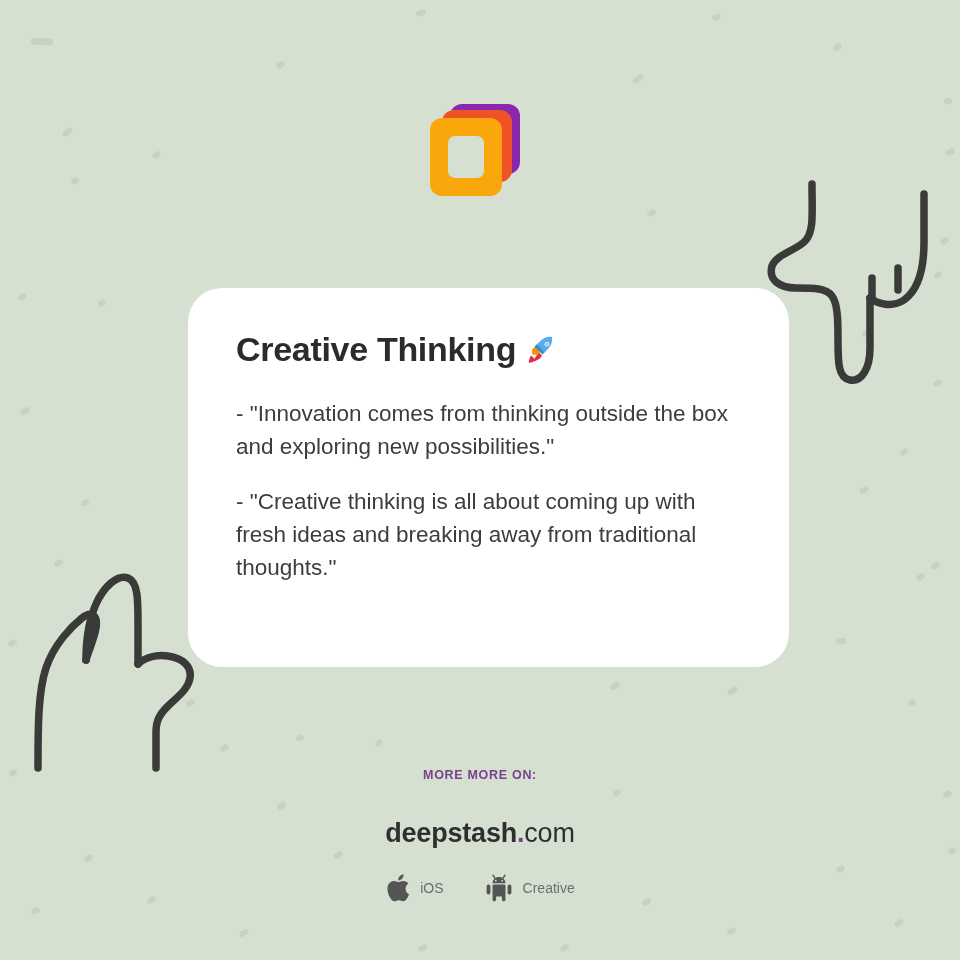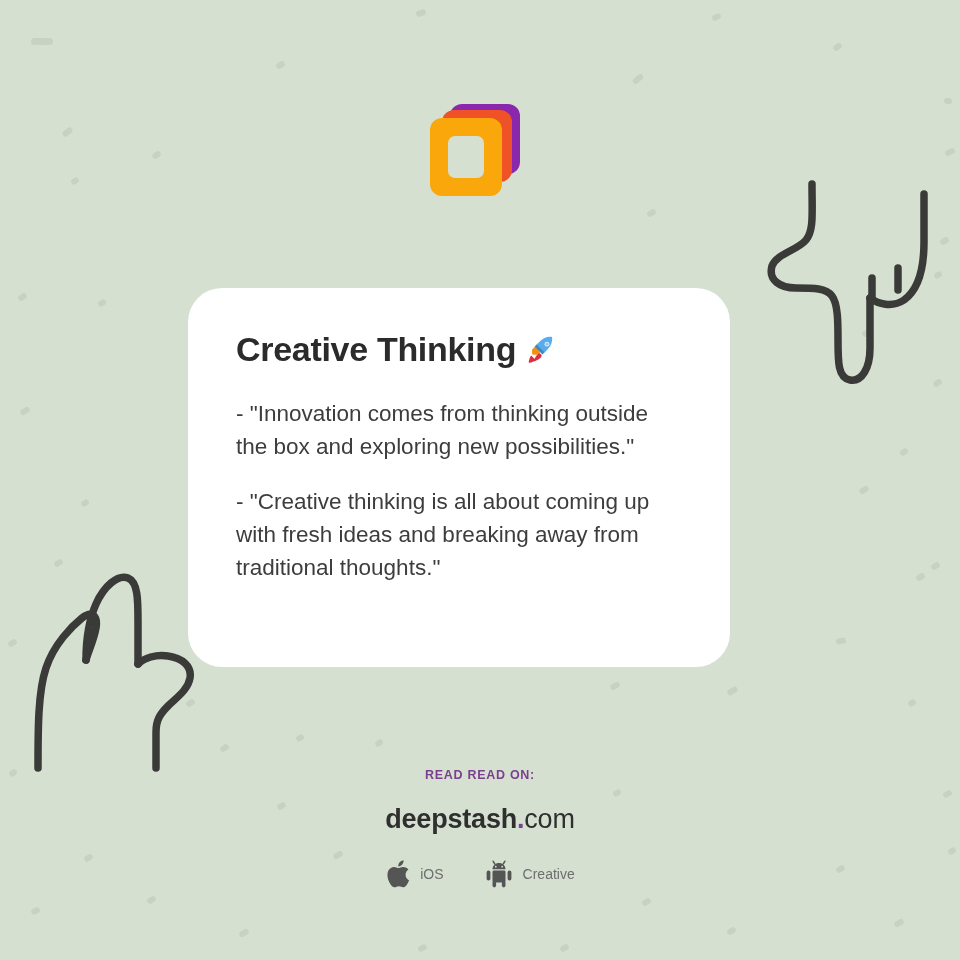--- a/index.html
+++ b/index.html
@@ -68,21 +68,21 @@
     left: 18px; top: 32px;
     background: #d5e0d1;
     border-radius: 7px;
   }
 
   
   #quote-card {
     position: absolute;
     left: 188px;
     top: 288px;
-    width: 542px;
+    width: 601px;
     height: 379px;
     background: #ffffff;
     border-radius: 34px;
     padding: 42px 46px 0 48px;
   }
 
   #card-title {
     font-size: 34px;
     font-weight: bold;
     color: #2b2b2b;
@@ -117,21 +117,21 @@
   }
 
   #read-more-label {
     font-size: 12.5px;
     font-weight: bold;
     color: #7b3f8f;
     letter-spacing: 0.7px;
   }
 
   #brand-wordmark {
-    margin-top: 22px;
+    margin-top: 36px;
     font-size: 27px;
     color: #2f2f2f;
     letter-spacing: -0.2px;
   }
   #wordmark-name { font-weight: bold; }
   #wordmark-dot { color: #7b3f8f; font-weight: bold; }
   #wordmark-tld { font-weight: normal; }
 
   #store-badges {
     margin-top: 24px;
@@ -245,21 +245,21 @@
       <circle cx="24.3" cy="11.8" r="1.5" fill="#88c9f9"></circle>
     </svg>
   </div>
 
   <p class="card-paragraph">- "Innovation comes from thinking outside the box and exploring new possibilities."</p>
   <p class="card-paragraph">- "Creative thinking is all about coming up with fresh ideas and breaking away from traditional thoughts."</p>
 </div>
 
 <div id="footer">
 
-  <div id="read-more-label">READ READ ON:</div>
+  <div id="read-more-label">MORE MORE ON:</div>
 
   <div id="brand-wordmark">
     <span id="wordmark-name">deepstash</span><span id="wordmark-dot">.</span><span id="wordmark-tld">com</span>
   </div>
 
   <div id="store-badges">
 
     <div class="store-badge">
       <svg width="26" height="30" viewBox="0 0 26 30">
         <path fill="#555555" d="M20.6 15.7c0-3.4 2.8-5 2.9-5.1-1.6-2.3-4-2.6-4.9-2.7-2.1-.2-4.1 1.2-5.1 1.2-1.1 0-2.7-1.2-4.4-1.2-2.3 0-4.4 1.3-5.5 3.4-2.4 4.1-.6 10.2 1.7 13.6 1.1 1.6 2.5 3.5 4.2 3.4 1.7-.1 2.3-1.1 4.4-1.1s2.6 1.1 4.4 1c1.8 0 2.9-1.7 4-3.3 1.3-1.9 1.8-3.7 1.8-3.8-.1 0-3.5-1.3-3.5-5.4z"></path>

